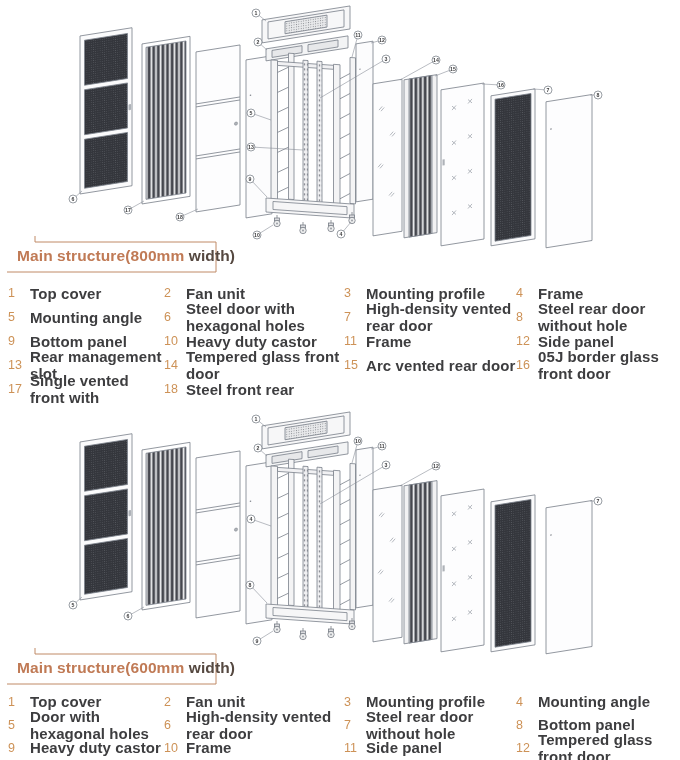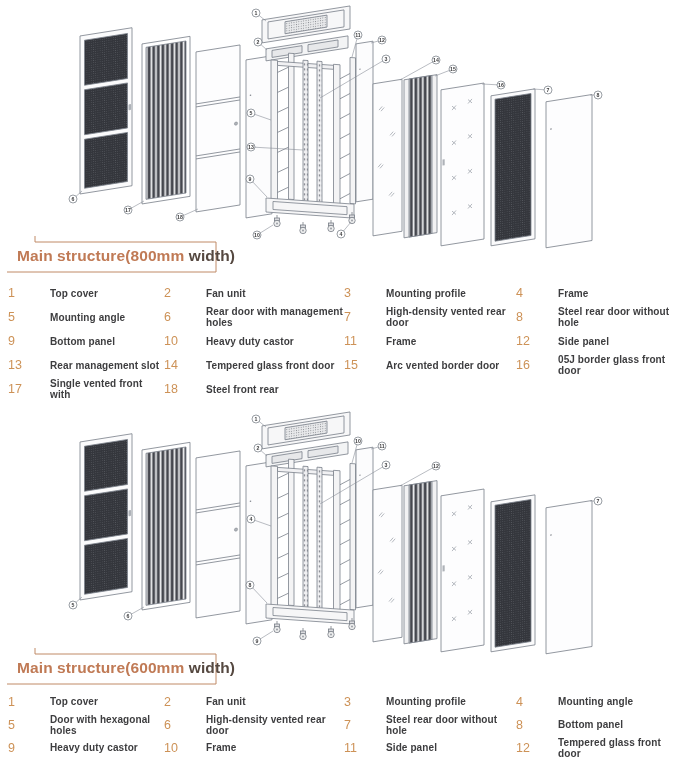--- a/index.html
+++ b/index.html
@@ -25,21 +25,21 @@
   .hbox{stroke:#c08a66;stroke-width:1;fill:none;}
 
   .plist{
     position:absolute;left:8px;width:668px;display:grid;
     grid-template-columns:22px 134px 22px 158px 22px 150px 22px auto;
     align-items:center;
   }
   #list-800{top:281px;grid-auto-rows:24px;}
   #list-600{top:690px;grid-auto-rows:23px;}
   .pnum{color:#cd9257;font-size:12.5px;font-weight:400;}
-  .plabel{color:#3d3d3f;font-size:10px;font-weight:600;letter-spacing:0.1px;margin-left:20px;}
+  .plabel{color:#3d3d3f;font-size:15px;font-weight:600;letter-spacing:0.1px;}
 
   .co line{stroke:#8a8f98;stroke-width:0.6;}
   .co circle{fill:#ffffff;stroke:#6f757e;stroke-width:0.7;}
   .co text{font-size:5.2px;fill:#3a3a3c;text-anchor:middle;font-weight:700;
            font-family:"Liberation Sans",sans-serif;}
 </style>
 </head>
 <body>
 
 <svg id="svg-top" class="diagram" width="680" height="252" viewBox="0 0 680 252">
@@ -300,39 +300,39 @@
   <span class="plabel">Top cover</span>
   <span class="pnum">2</span>
   <span class="plabel">Fan unit</span>
   <span class="pnum">3</span>
   <span class="plabel">Mounting profile</span>
   <span class="pnum">4</span>
   <span class="plabel">Frame</span>
   <span class="pnum">5</span>
   <span class="plabel">Mounting angle</span>
   <span class="pnum">6</span>
-  <span class="plabel">Rear door with management holes</span>
+  <span class="plabel">Steel door with hexagonal holes</span>
   <span class="pnum">7</span>
   <span class="plabel">High-density vented rear door</span>
   <span class="pnum">8</span>
   <span class="plabel">Steel rear door without hole</span>
   <span class="pnum">9</span>
   <span class="plabel">Bottom panel</span>
   <span class="pnum">10</span>
   <span class="plabel">Heavy duty castor</span>
   <span class="pnum">11</span>
   <span class="plabel">Frame</span>
   <span class="pnum">12</span>
   <span class="plabel">Side panel</span>
   <span class="pnum">13</span>
   <span class="plabel">Rear management slot</span>
   <span class="pnum">14</span>
   <span class="plabel">Tempered glass front door</span>
   <span class="pnum">15</span>
-  <span class="plabel">Arc vented border door</span>
+  <span class="plabel">Arc vented rear door</span>
   <span class="pnum">16</span>
   <span class="plabel">05J border glass front door</span>
   <span class="pnum">17</span>
   <span class="plabel">Single vented front with</span>
   <span class="pnum">18</span>
   <span class="plabel">Steel front rear</span>
 </div>
 
 <svg id="svg-bottom" class="diagram" width="680" height="252" viewBox="0 0 680 252">
   <use href="#rackArt"></use>

